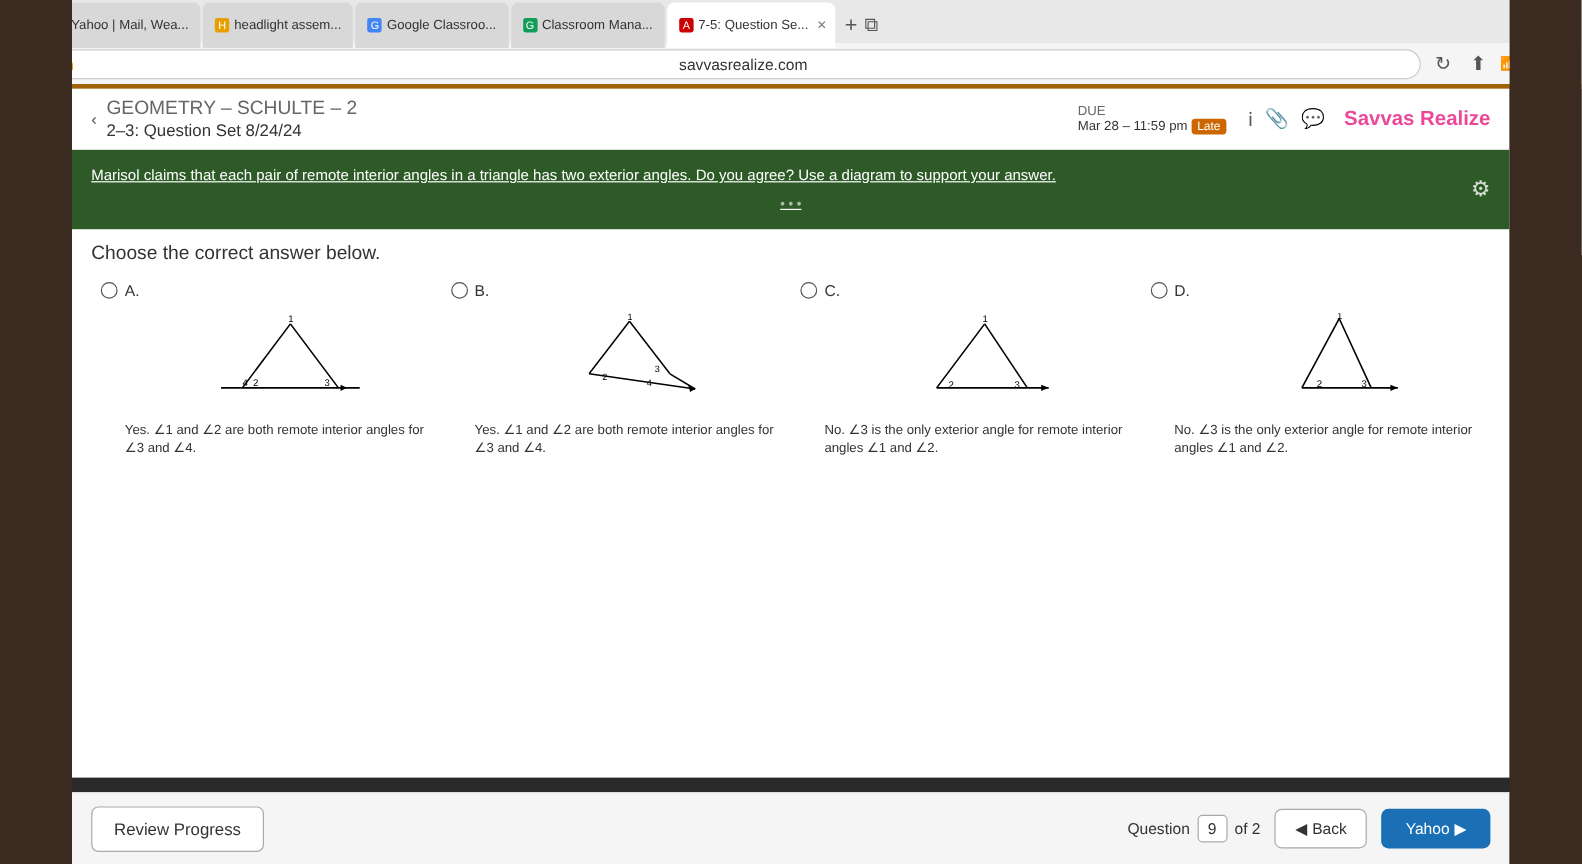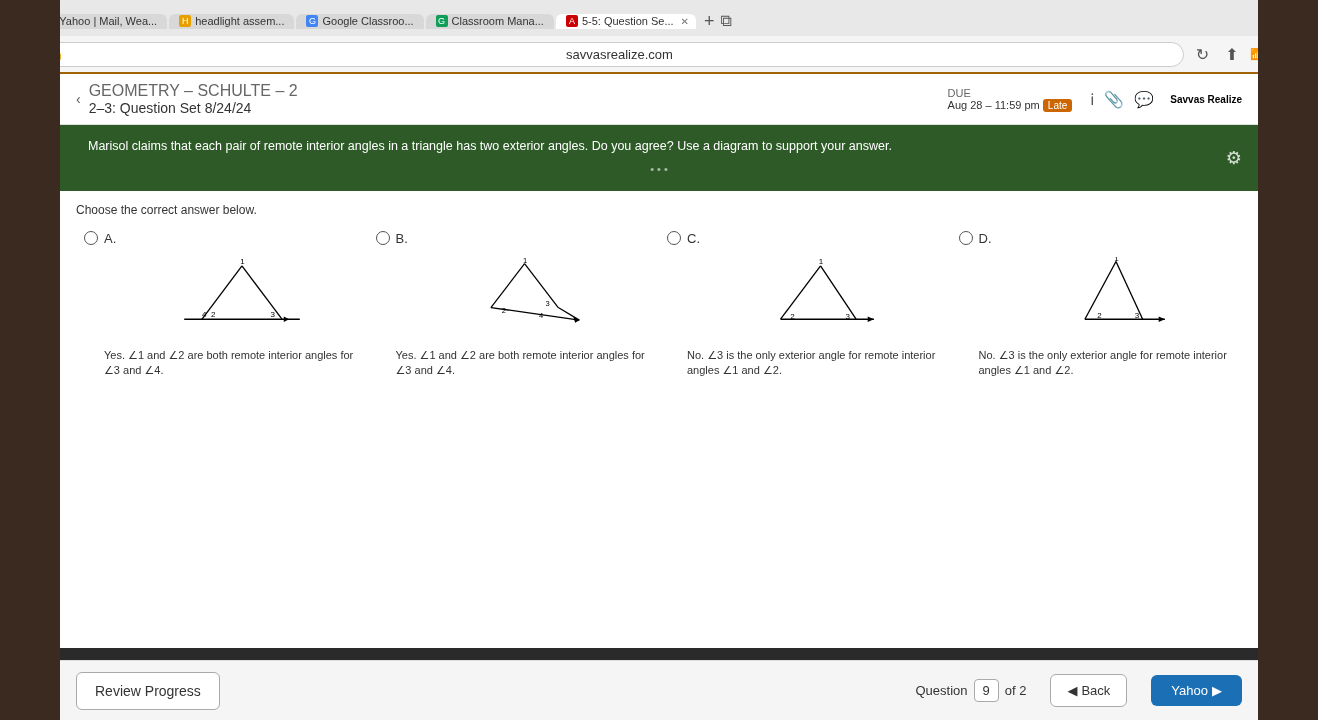--- a/index.html
+++ b/index.html
@@ -34,21 +34,21 @@
       padding: 4px 10px;
       border-radius: 6px 6px 0 0;
       font-size: 11px;
       max-width: 140px;
       white-space: nowrap;
       overflow: hidden;
       text-overflow: ellipsis;
       background: #d8d8d8;
       color: #333;
       gap: 4px;
-      height: 15px;
+      height: 38px;
     }
 
     .tab.active {
       background: white;
       color: #333;
     }
 
     .tab-favicon {
       width: 12px;
       height: 12px;
@@ -66,21 +66,21 @@
     .tab-favicon.google-classroom { background: #0f9d58; color: white; }
     .tab-favicon.savvas { background: #cc0000; color: white; }
 
     .address-bar-row {
       display: flex;
       align-items: center;
       background: #f5f5f5;
       padding: 4px 10px;
       gap: 8px;
       height: 38px;
-      border-bottom: 2px solid #a16207;
+      border-bottom: 4px solid #a16207;
     }
 
     .nav-btn {
       font-size: 16px;
       color: #555;
       cursor: pointer;
       padding: 2px 6px;
       border-radius: 4px;
     }
 
@@ -173,42 +173,43 @@
       align-items: center;
       gap: 10px;
       margin-left: 10px;
       color: #555;
     }
 
     
     .question-banner {
       background: #2d5a27;
       color: white;
-      padding: 12px 28px;
+      padding: 12px 16px;
       font-size: 12.5px;
       line-height: 1.5;
       position: relative;
+      text-decoration: underline;
     }
 
     .question-banner .settings-icon {
       position: absolute;
       right: 16px;
       top: 50%;
       transform: translateY(-50%);
       font-size: 18px;
       color: rgba(255,255,255,0.8);
     }
 
     
     .answer-section {
       padding: 12px 16px;
     }
 
     .choose-text {
-      font-size: 12px;
+      font-size: 16px;
       color: #333;
       margin-bottom: 14px;
     }
 
     .options-grid {
       display: grid;
       grid-template-columns: 1fr 1fr 1fr 1fr;
       gap: 16px;
       padding: 0 8px;
     }
@@ -278,22 +279,21 @@
       border-radius: 6px;
       padding: 10px 18px;
       font-size: 14px;
       color: #333;
       cursor: pointer;
     }
 
     .nav-controls {
       margin-left: auto;
       display: flex;
-      align-items: center;
-      gap: 24px;
+      gap: 12px;
     }
 
     .question-counter {
       display: flex;
       align-items: center;
       gap: 6px;
       font-size: 13px;
       color: #333;
     }
 
@@ -343,23 +343,23 @@
       top: 0;
       width: 60px;
       height: 100%;
       background: #3a2a20;
       z-index: 10;
     }
     .side-overlay.left { left: 0; }
     .side-overlay.right { right: 0; }
 
     .savvas-logo {
-      font-size: 10px;
+      font-size: 17px;
       font-weight: 600;
-      color: #000000;
+      color: #ec4899;
       margin-left: 8px;
     }
 
     .tab-x-btn {
       color: #777;
       font-size: 10px;
       margin-left: 3px;
     }
   </style>
 </head>
@@ -385,21 +385,21 @@
     <div class="tab">
       <span class="tab-favicon google-class">G</span>
       <span>Google Classroo...</span>
     </div>
     <div class="tab">
       <span class="tab-favicon google-classroom">G</span>
       <span>Classroom Mana...</span>
     </div>
     <div class="tab active">
       <span class="tab-favicon savvas">A</span>
-      <span>5-5: Question Se...</span>
+      <span>7-5: Question Se...</span>
       <span class="tab-x-btn">✕</span>
     </div>
     <span style="font-size:18px; color:#555; margin-left:6px; cursor:pointer;">+</span>
     <span style="font-size:16px; color:#555; margin-left:4px; cursor:pointer;">⧉</span>
   </div>
 
   <div class="address-bar-row">
     <span class="nav-btn">‹</span>
     <div class="address-bar">
       <span class="lock-icon">🔒</span>
@@ -419,21 +419,21 @@
 
   <div class="breadcrumb-bar">
     <span class="back-arrow">‹</span>
     <div>
       <div class="breadcrumb-text">GEOMETRY – SCHULTE – 2</div>
       <div class="breadcrumb-title">2–3: Question Set 8/24/24</div>
     </div>
     <div class="breadcrumb-info">
       <div>
         <span class="due-label">DUE</span><br>
-        <span class="due-date">Aug 28 – 11:59 pm</span>
+        <span class="due-date">Mar 28 – 11:59 pm</span>
         <span class="late-badge">Late</span>
       </div>
       <div class="header-icons">
         <span style="font-size:16px; color:#555;">ℹ</span>
         <span style="font-size:16px; color:#555;">📎</span>
         <span style="font-size:16px; color:#555;">💬</span>
       </div>
       <span class="savvas-logo">Savvas Realize</span>
     </div>
   </div>

